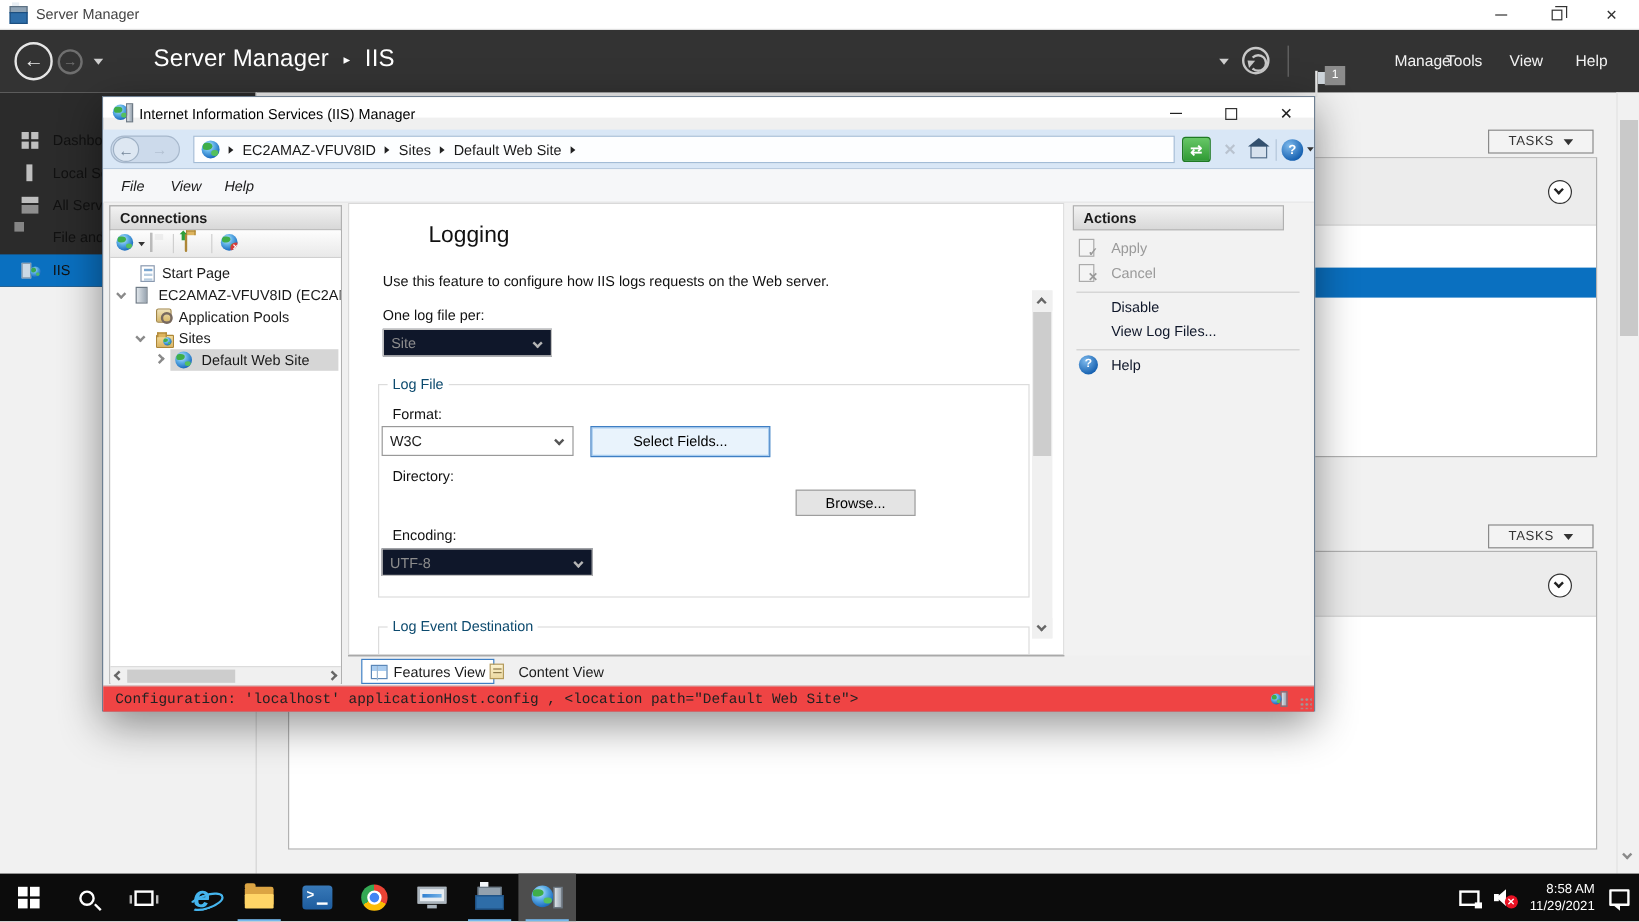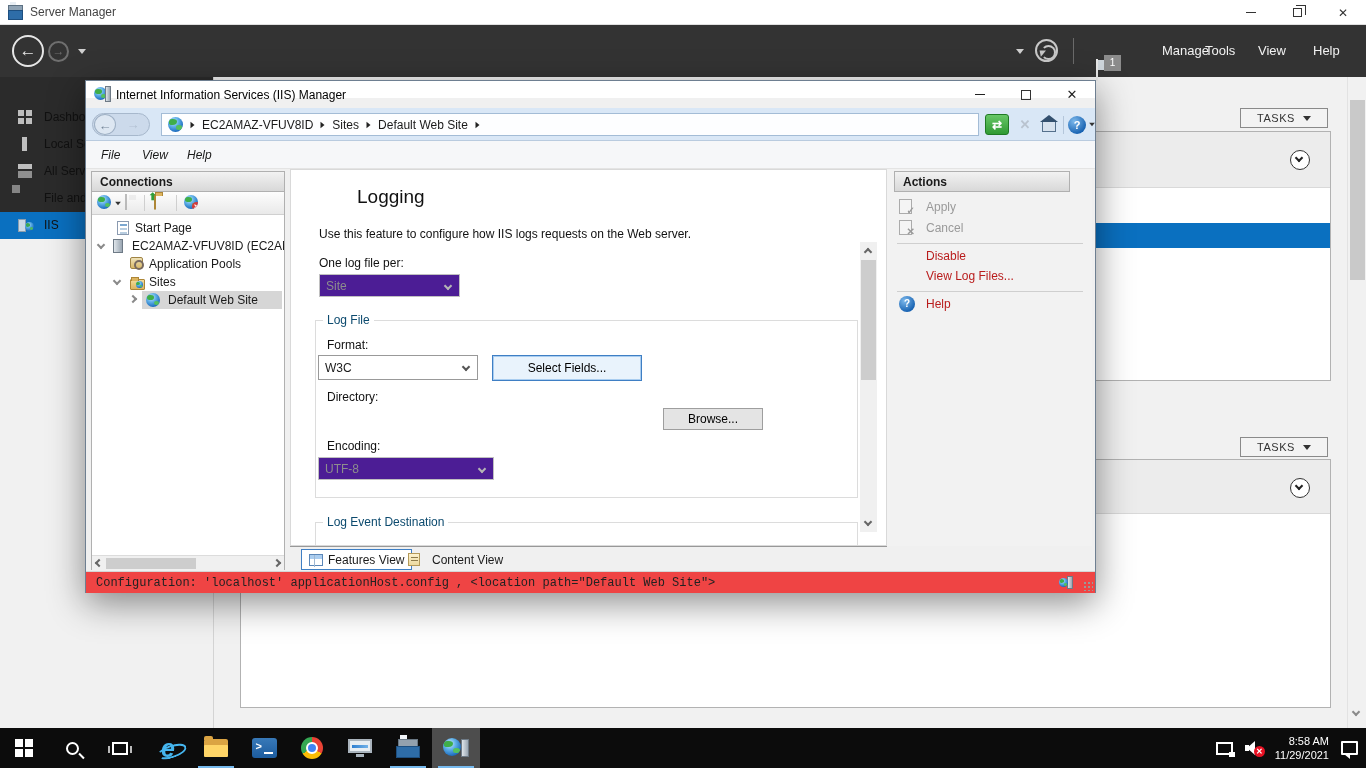--- a/index.html
+++ b/index.html
@@ -119,37 +119,37 @@
   .pool-ico::before { content:""; position:absolute; left:3px; top:2px; width:6px; height:6px; border-radius:50%; border:2px solid #77695f; }
   .hscroll { position:absolute; left:0; top:383px; width:192px; height:15px; background:#f0f0f0; border-top:1px solid #dcdcdc; }
   .hscroll .thumb { position:absolute; left:14px; top:2px; width:90px; height:11px; background:#cdcdcd; }
   .hscroll .ch { border-color:#666; position:absolute; top:4px; }
 
   .center { left:204px; top:88px; width:597px; height:377px; background:#fff; border:1px solid #d9d9d9; overflow:hidden; }
   .h-logging { position:absolute; left:66px; top:16px; font-size:19px; color:#111; }
   .lbl { position:absolute; font-size:12px; color:#111; }
   .combo { position:absolute; border:1px solid #999; background:#fff; font-size:12px; display:flex; align-items:center; padding-left:6px; }
   .combo .ch { position:absolute; right:8px; top:8px; border-color:#555; }
-  .combo.disabled { background:#4c1d95; border-color:#c0c0c0; color:#8d8d8d; }
+  .combo.disabled { background:#0f172a; border-color:#c0c0c0; color:#8d8d8d; }
   .combo.disabled .ch { border-color:#b5b5b5; }
   .groupbox { position:absolute; border:1px solid #dcdcdc; }
   .group-label { position:absolute; background:#fff; padding:0 4px; font-size:12px; color:#0c4a6e; }
   .btn { position:absolute; background:#e4e4e4; border:1px solid #9e9e9e; font-size:12px; text-align:center; font-family:"Liberation Sans",sans-serif; }
   .btn.focus { background:#e9f3fc; border:1px solid #3f7fc4; box-shadow:0 0 0 1px #a9cdf0 inset; }
   .textinput { position:absolute; border:1px solid #7a7a7a; background:#fff; font-size:12px; padding:2px 5px; font-family:"Liberation Sans",sans-serif; }
   .vscroll { position:absolute; left:569px; top:72px; width:17px; height:290px; background:#f0f0f0; }
   .vscroll .arr { position:absolute; left:0; width:17px; height:17px; background:#f0f0f0; text-align:center; }
   .vscroll .ch { border-color:#666; position:absolute; left:5px; }
   .vscroll .thumb { position:absolute; left:1px; top:18px; width:15px; height:120px; background:#cdcdcd; }
 
   .actions { left:801px; top:88px; width:205px; height:377px; background:#f2f2f2; }
   .act-head { position:absolute; left:7px; top:2px; width:176px; height:21px; }
   .act-row { position:absolute; left:39px; font-size:12px; }
   .act-row.gray { color:#9a9a9a; }
-  .act-row.link { color:#b91c1c; }
+  .act-row.link { color:#0f172a; }
   .act-hr { position:absolute; left:10px; width:186px; height:1px; background:#cfcfcf; }
   .doc-ico { position:absolute; left:12px; width:13px; height:15px; background:#f4f4f4; border:1px solid #ababab; }
   .doc-ico::after { position:absolute; right:-4px; bottom:-3px; font-size:10px; font-weight:bold; color:#9a9a9a; }
   .doc-ico.check::after { content:"\2713"; }
   .doc-ico.cross::after { content:"\2715"; }
 
   .tabsrow { left:204px; top:465px; width:597px; height:25px; background:#f0f0f0; border-top:1px solid #989898; }
   .tab { position:absolute; top:2px; height:21px; display:flex; align-items:center; gap:5px; font-size:12px; padding:0 7px; }
   .tab.sel { background:#fff; border:1px solid #3f7fc4; }
   .fv-ico { width:14px; height:12px; border:1px solid #5b87b8; background:linear-gradient(#aacdf0 0 4px, #fff 4px); position:relative; }
@@ -231,20 +231,23 @@
           <span class="glyph-restore"></span>
         </div>
       <div class="winctl">✕</div>
     </div>
   </div>
 
   <div class="abs sm-header">
     <div class="abs nav-back">←</div>
     <div class="abs nav-fwd">→</div>
     <span class="abs tri" style="left:78px;top:24px;border-top-color:#cfcfcf;"></span>
+    <div class="abs sm-crumb">
+      <span>Server Manager</span><span class="sep">▸</span><span>IIS</span>
+    </div>
     <span class="abs tri" style="left:1016px;top:24px;border-top-color:#cfcfcf;"></span>
     <div class="abs icon-refresh" style="left:1035px;top:14px;"></div>
     <div class="abs hdr-sep" style="left:1073px;top:13px;"></div>
     <div class="abs flagico" style="left:1094px;top:11px;">
       <span class="pole"></span>
         <span class="cloth"></span>
     </div>
     <div class="abs flag-badge" style="left:1104px;top:30px;">1</div>
     <span class="abs sm-menu-item" style="left:1149px;margin-left:13px;">Manage</span>
     <span class="abs sm-menu-item" style="left:1205px;">Tools</span>

